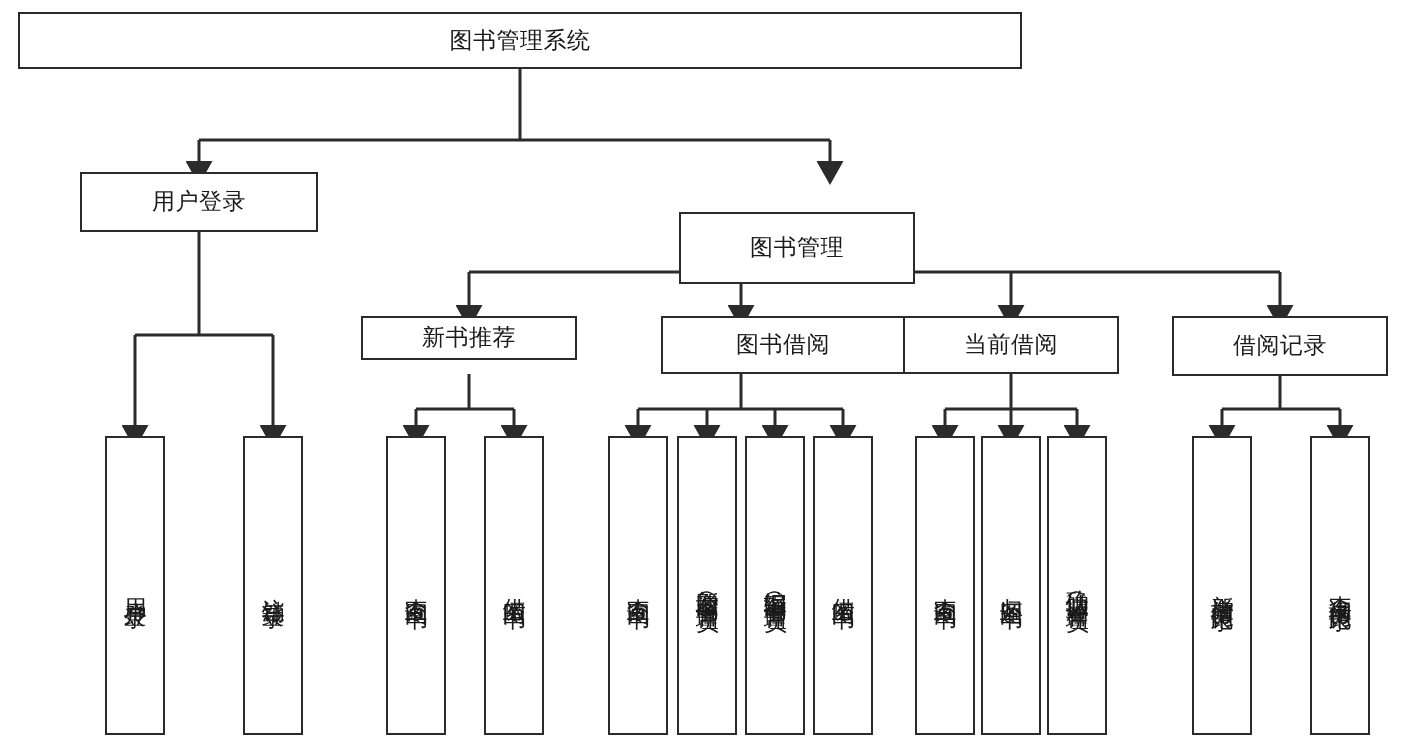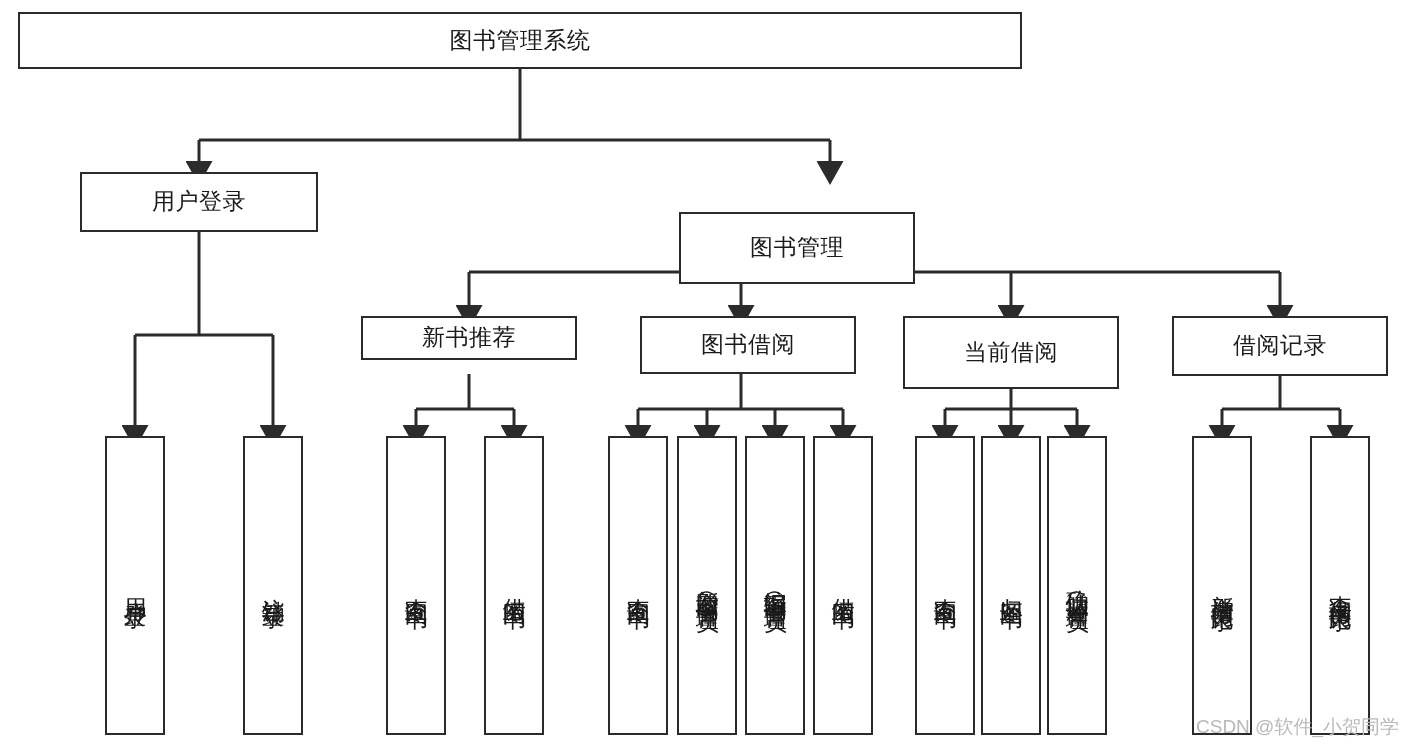--- a/index.html
+++ b/index.html
@@ -116,24 +116,24 @@
       </div>
       <div class="node" style="left: 80px; top: 172px; width: 238px; height: 60px;">
         <span class="label-h">用户登录</span>
       </div>
       <div class="node" style="left: 679px; top: 172px; width: 236px; height: 72px; margin-top: 40px;">
         <span class="label-h">图书管理</span>
       </div>
       <div class="node" style="left: 361px; top: 316px; width: 216px; height: 44px;">
         <span class="label-h">新书推荐</span>
       </div>
-      <div class="node" style="left: 640px; top: 316px; width: 216px; height: 58px; justify-content: center;">
+      <div class="node" style="left: 661px; top: 316px; width: 244px; height: 58px; justify-content: center;">
         <span class="label-h">图书借阅</span>
       </div>
-      <div class="node" style="left: 903px; top: 316px; width: 216px; height: 73px;">
+      <div class="node" style="left: 903px; top: 316px; width: 216px; height: 58px;">
         <span class="label-h">当前借阅</span>
       </div>
       <div class="node" style="left: 1172px; top: 316px; width: 216px; height: 60px;">
         <span class="label-h">借阅记录</span>
       </div>
       <div class="node vertical" style="left: 105px; top: 436px; width: 60px; height: 299px;">
         <span class="label-v">用户登录</span>
       </div>
       <div class="node vertical" style="left: 243px; top: 436px; width: 60px; height: 299px;">
         <span class="label-v">注销登录</span>
@@ -166,15 +166,14 @@
         <span class="label-v">确认归还（管理员）</span>
       </div>
       <div class="node vertical" style="left: 1192px; top: 436px; width: 60px; height: 299px;">
         <span class="label-v">新增借阅记录</span>
       </div>
       <div class="node vertical" style="left: 1310px; top: 436px; width: 60px; height: 299px;">
         <span class="label-v">查询借阅记录</span>
       </div>
     </div>
 
-  <div class="watermark" style="left: 1196px; top: 714px;">CSDN @软件_小贺同学</div>
 
 </div>
 
 </body></html>

